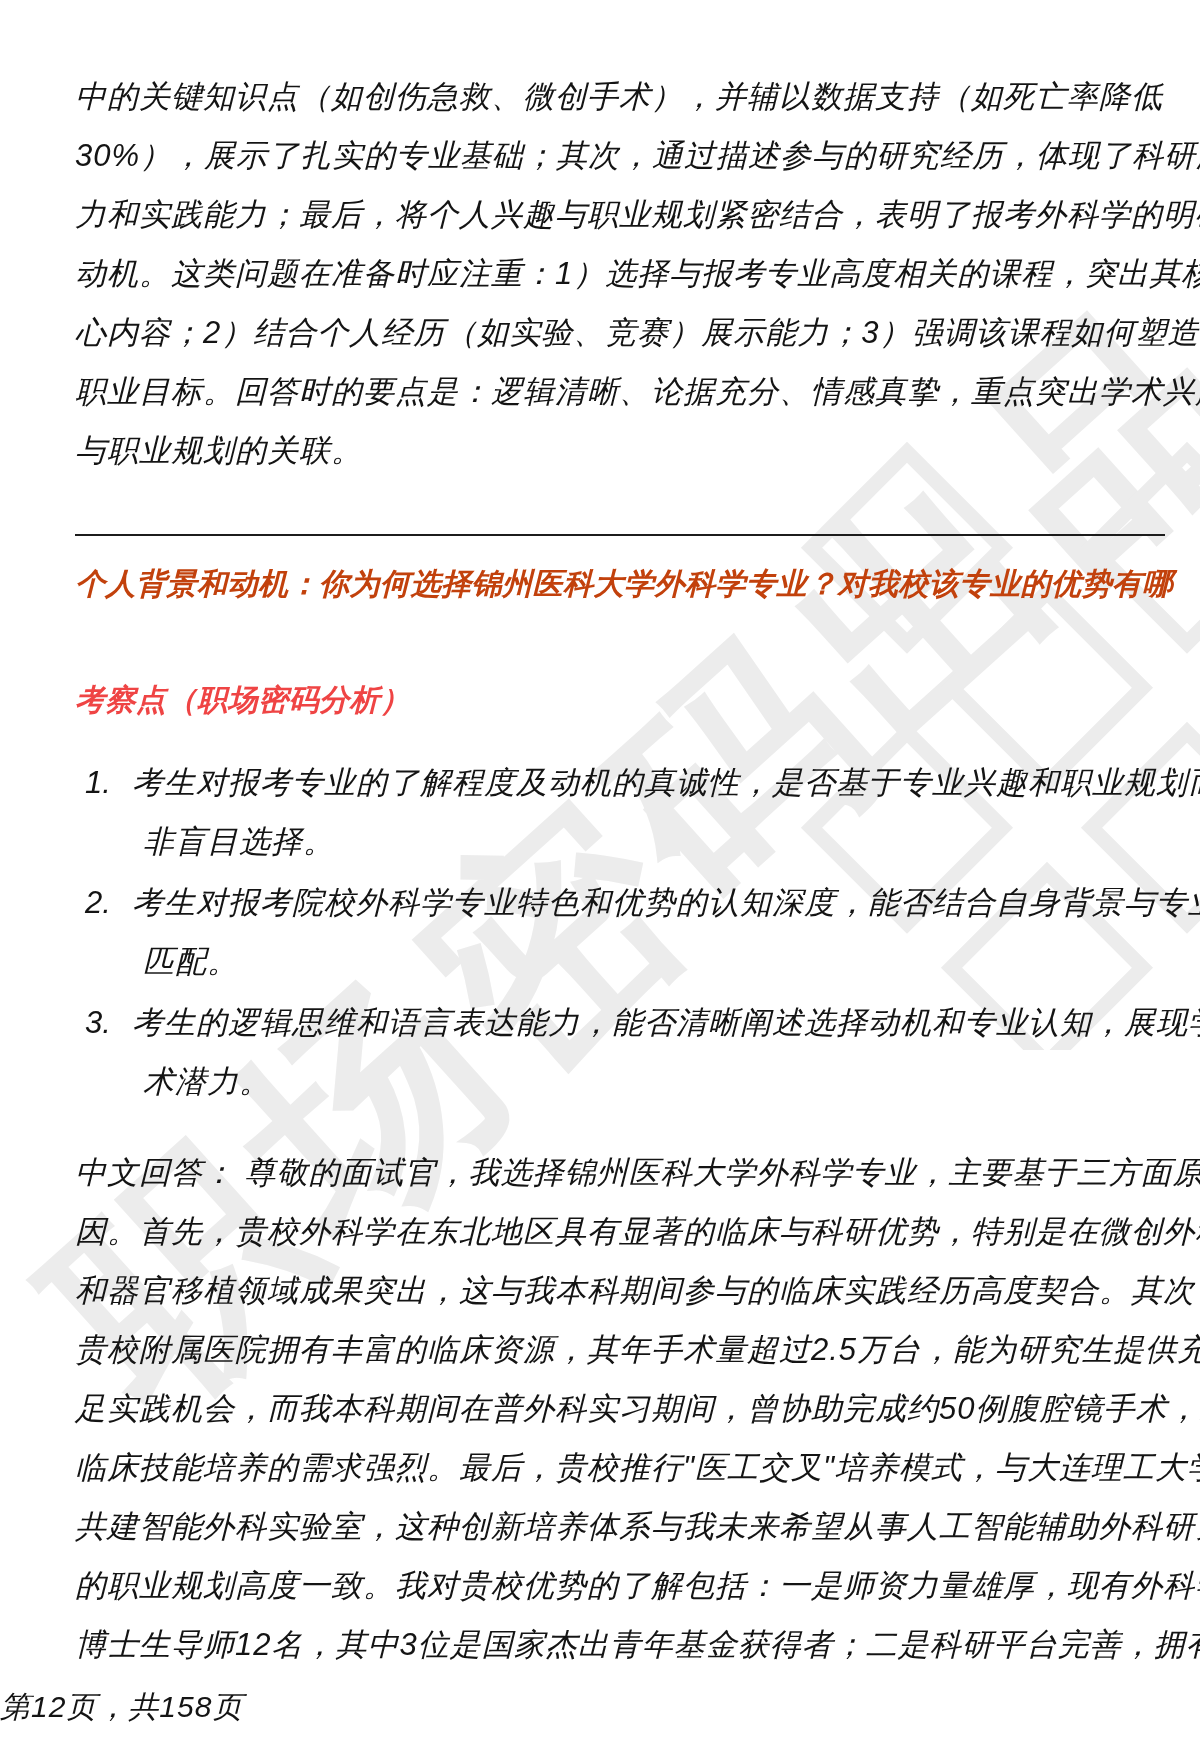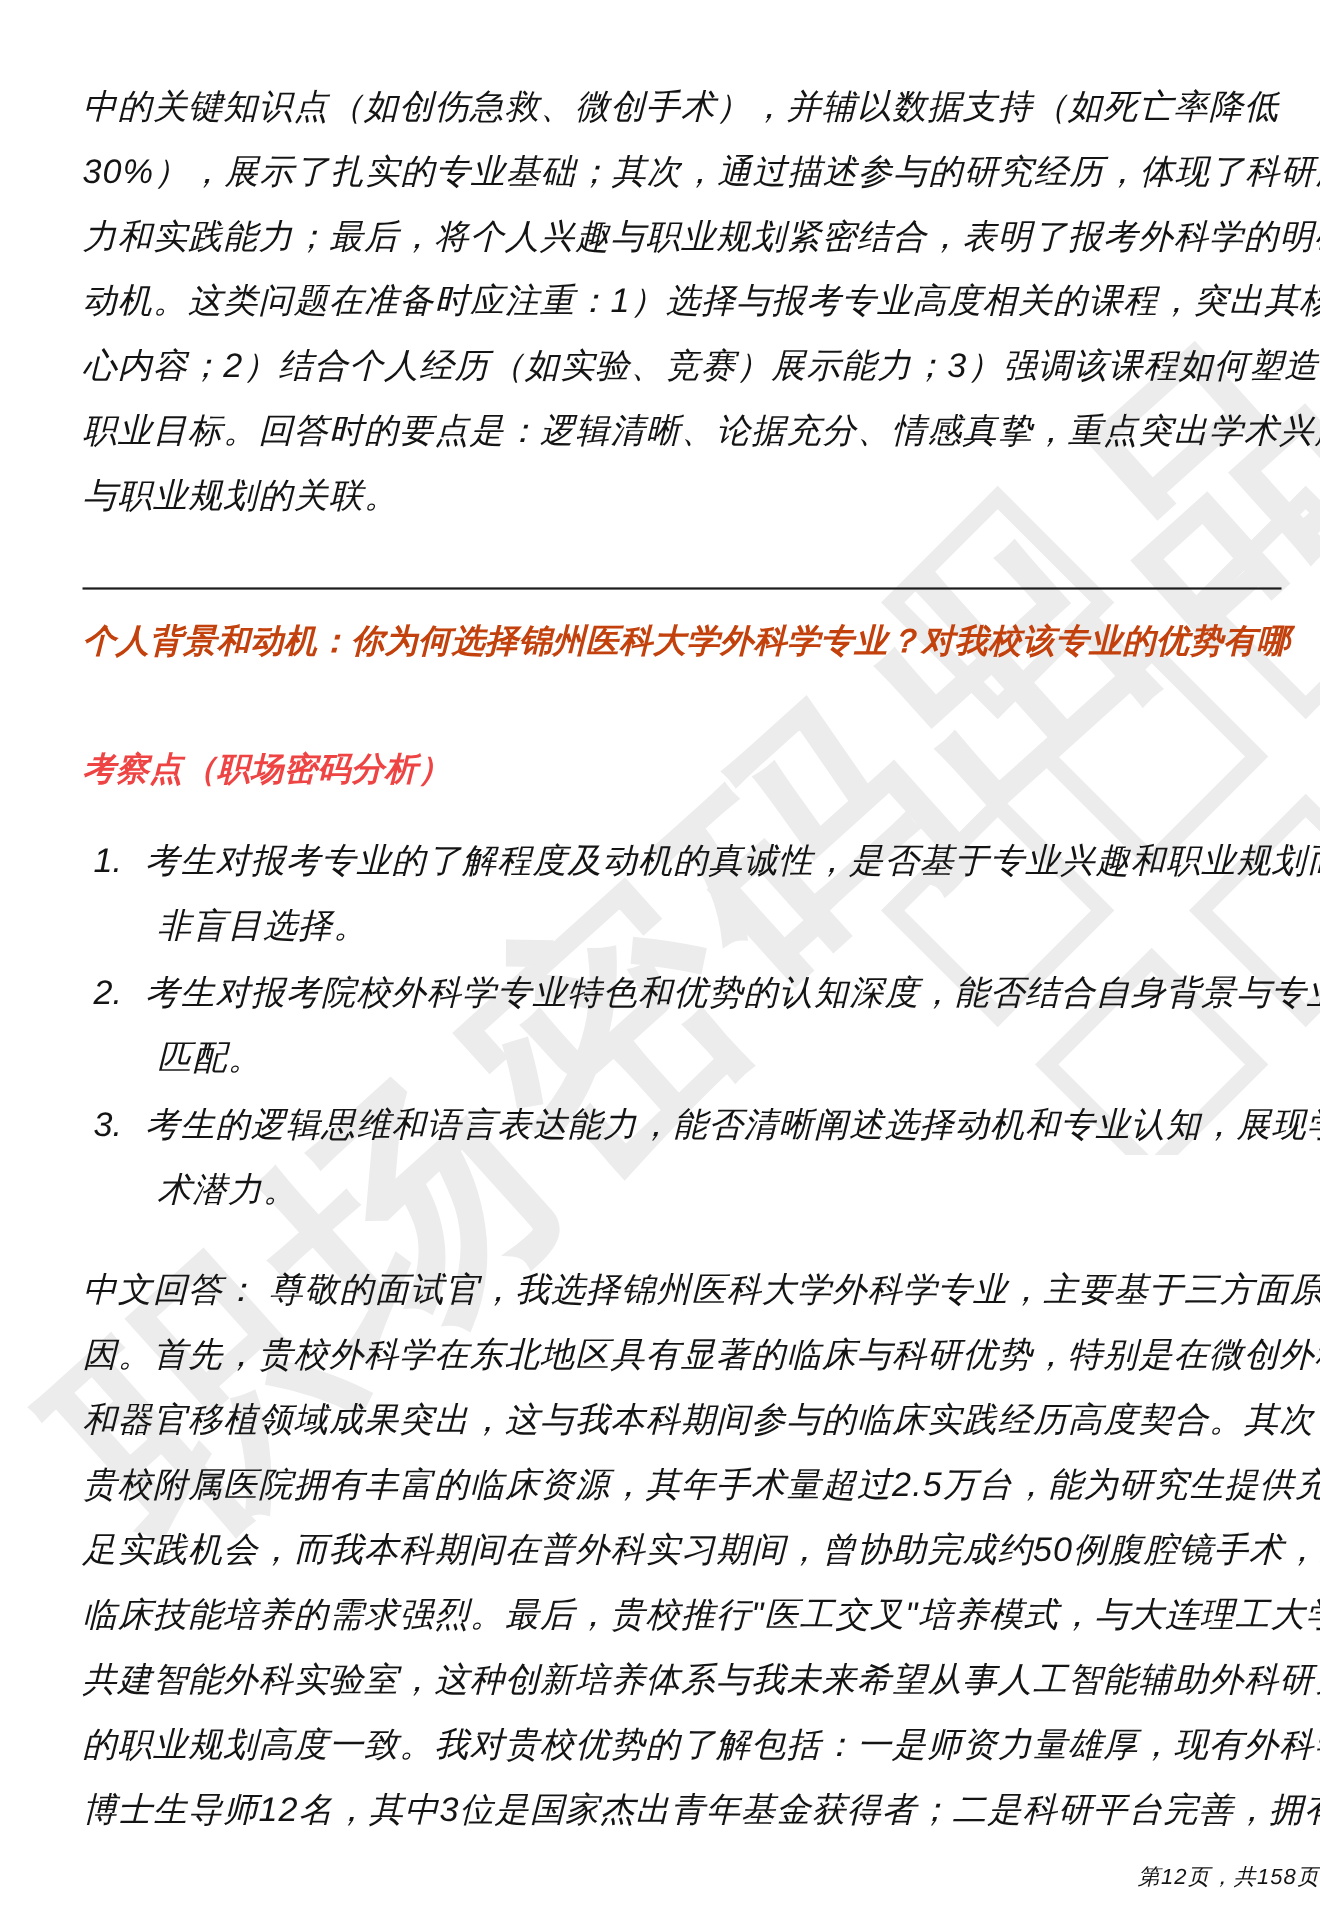--- a/index.html
+++ b/index.html
@@ -81,22 +81,22 @@
   .li-num { display: inline-block; width: 47px; letter-spacing: 0; }
   .li-cont { padding-left: 68px; }
 
   .answer-par { position: absolute; left: 75px; top: 1143px; }
 
   .footer {
     position: absolute;
     left: 0; top: 1691px;
     width: 1200px;
     height: 32px; line-height: 32px;
-    text-align: right;
-    font-size: 20px;
+    text-align: left;
+    font-size: 30px;
     font-weight: 500;
     letter-spacing: 1px;
     color: #141414;
   }
 </style>
 </head>
 <body>
 
 <div class="page">
 

